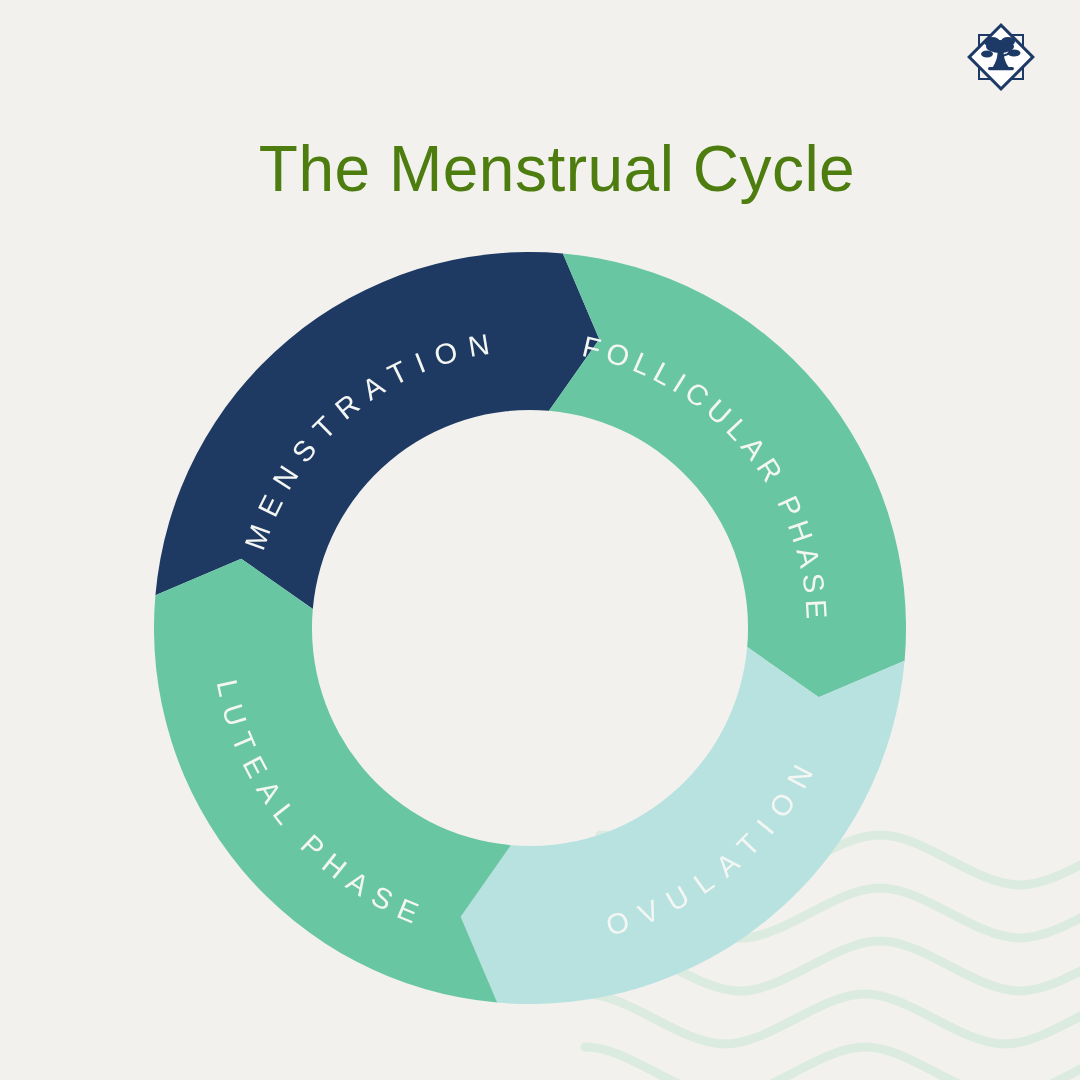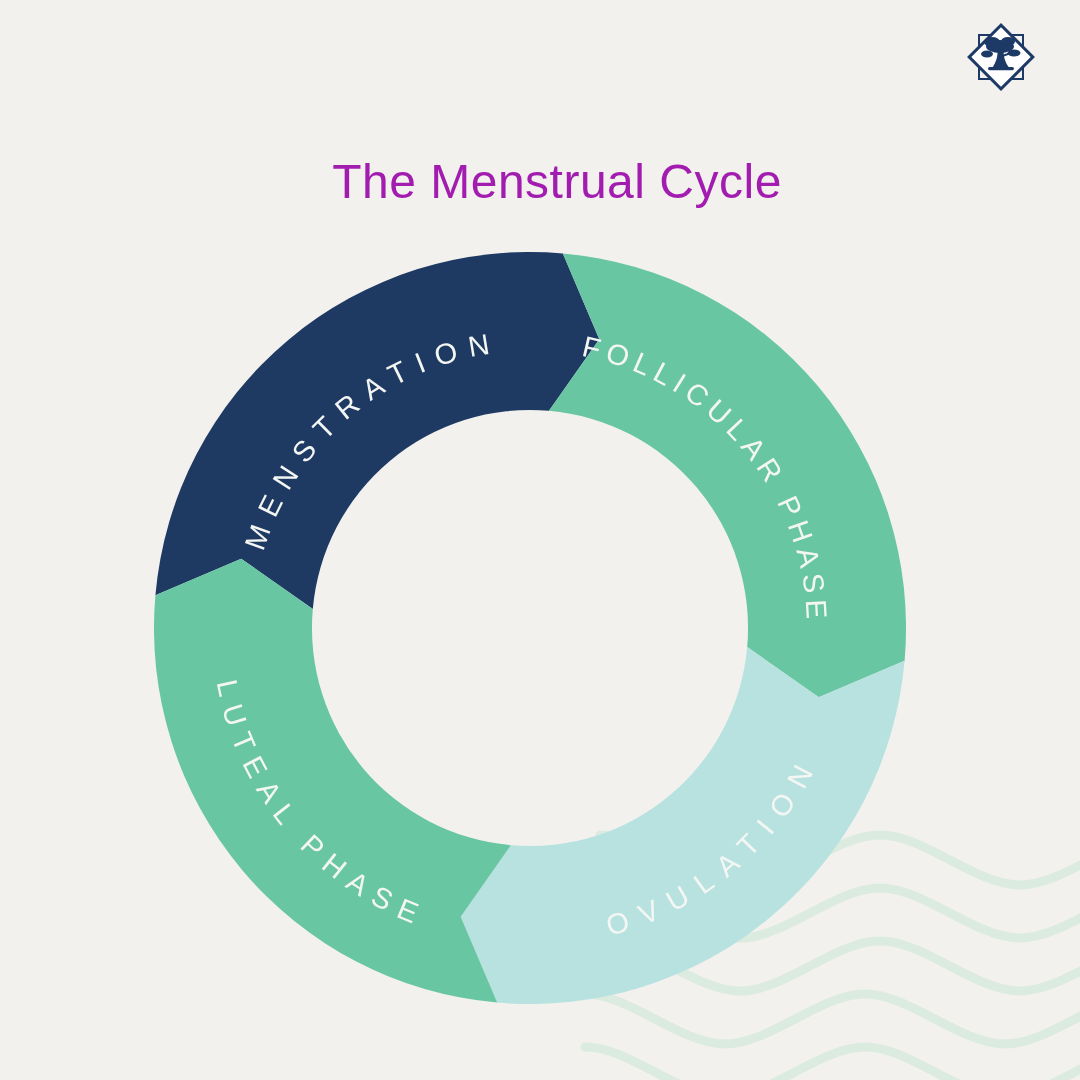--- a/index.html
+++ b/index.html
@@ -2,23 +2,23 @@
 <html><head>
 <meta charset="utf-8">
 <style>
   html,body{margin:0;padding:0;}
   body{
     width:1080px;height:1080px;position:relative;overflow:hidden;
     background:#f2f1ee;
     font-family:"Liberation Sans","DejaVu Sans",sans-serif;
   }
   .page-title{
-    position:absolute;top:154px;left:557px;transform:translateX(-50%);
-    font-size:48px;font-weight:500;letter-spacing:.5px;white-space:nowrap;
-    color:#a21caf;
+    position:absolute;top:132px;left:557px;transform:translateX(-50%);
+    font-size:64px;font-weight:500;letter-spacing:.5px;white-space:nowrap;
+    color:#4d7c0f;
   }
   .diagram-svg{position:absolute;left:0;top:0;}
   .arc-label{
     font-family:"Liberation Sans","DejaVu Sans",sans-serif;
     font-size:29px;font-weight:400;fill:#f4f6f4;
   }
   .logo-svg{position:absolute;left:0;top:0;}
 </style>
 </head>
 <body>

